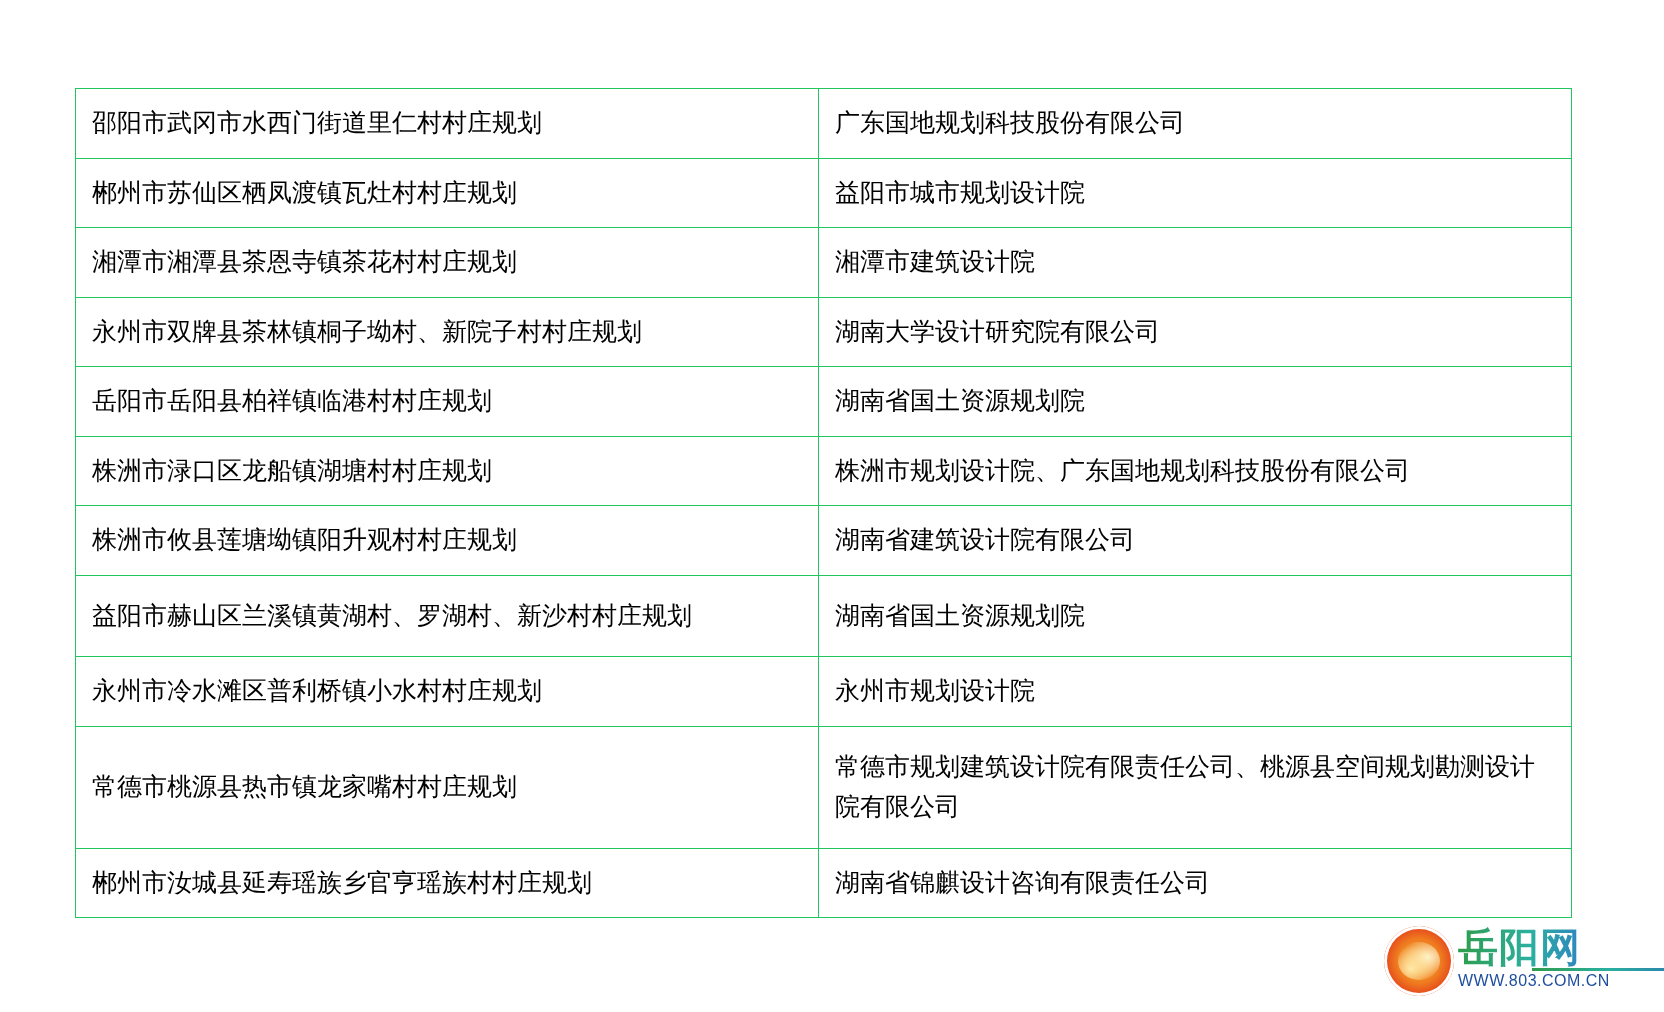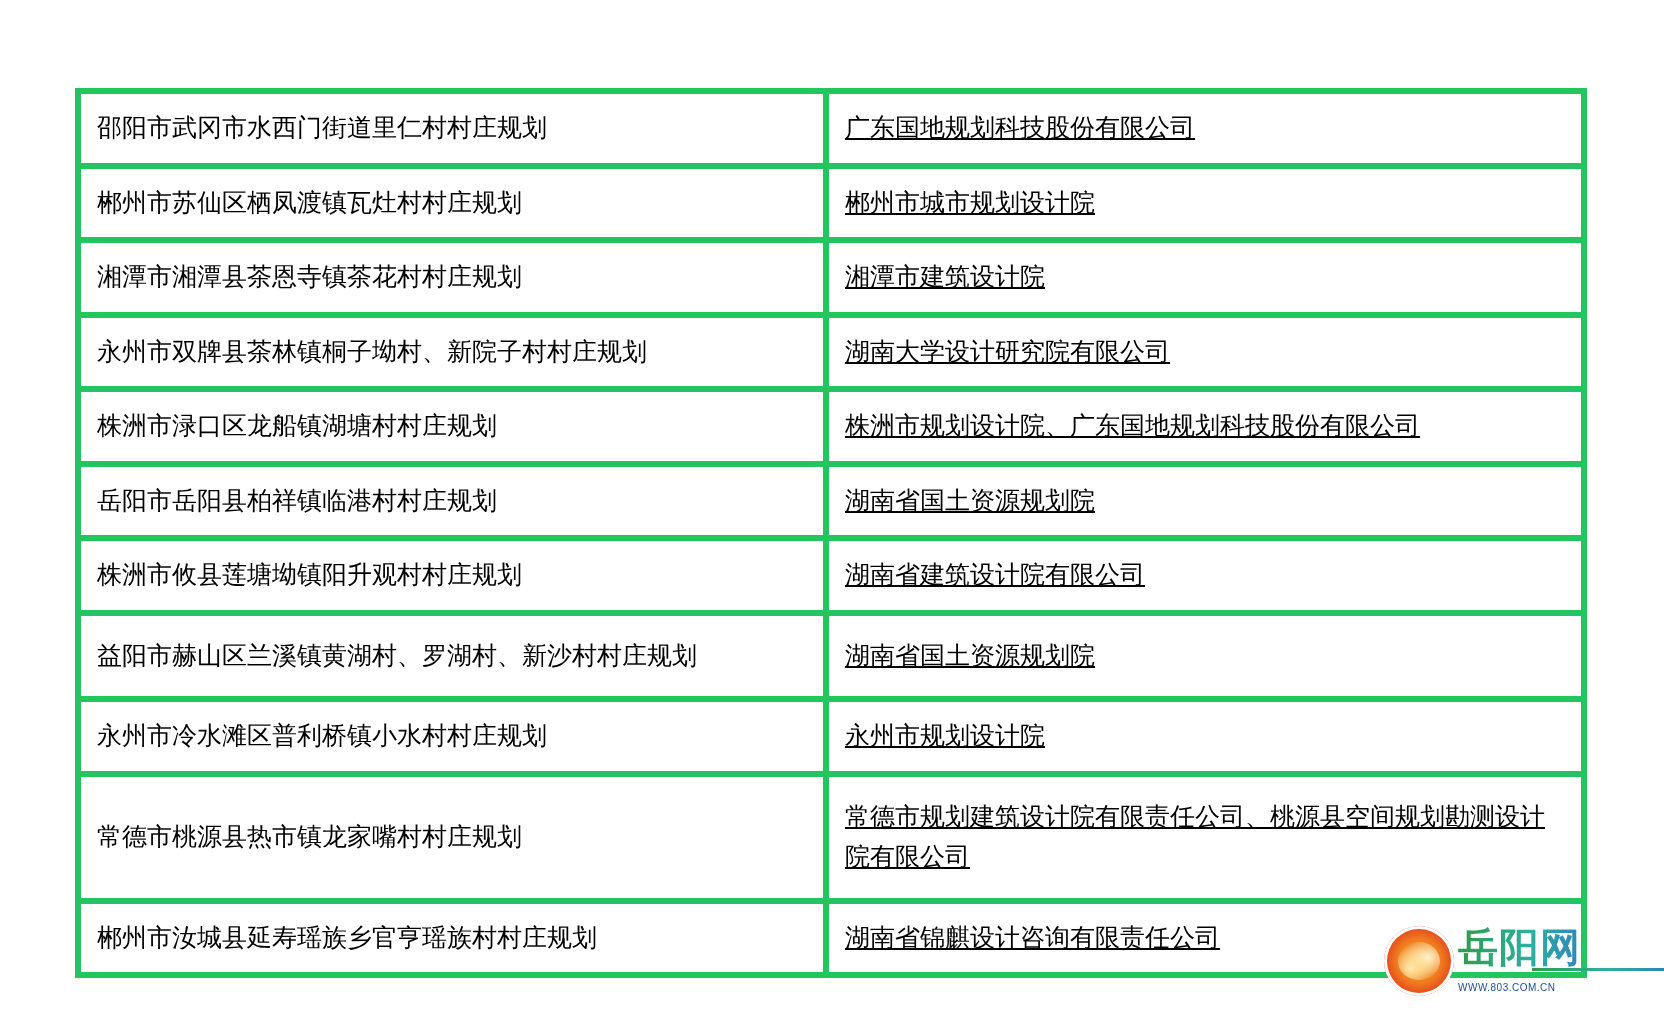--- a/index.html
+++ b/index.html
@@ -27,35 +27,34 @@
     left: 75px;
     top: 88px;
     width: 1436px;
   }
   table.plan-table {
     border-collapse: collapse;
     width: 1436px;
     table-layout: fixed;
   }
   table.plan-table td {
-    border: 6px solid #22c55e;
+    border: 1px solid #22c55e;
     vertical-align: middle;
     padding: 14px 14px 14px 16px;
     font-size: 25px;
     line-height: 1.62;
     color: #000000;
     font-family: "Liberation Serif", "DejaVu Serif", serif;
     word-break: break-all;
   }
   table.plan-table td.col-plan {
     width: 712px;
   }
   table.plan-table td.col-unit {
     width: 722px;
-    text-decoration: underline;
   }
   table.plan-table tr.tall td {
     padding-top: 20px;
     padding-bottom: 20px;
   }
   .logo {
     position: absolute;
     right: 18px;
     bottom: 10px;
     width: 262px;
@@ -97,24 +96,24 @@
     line-height: 46px;
     letter-spacing: 1px;
     background: linear-gradient(90deg, #2e9c4a 0%, #2bb0a0 38%, #2f7fc4 70%, #2a64b8 100%);
     -webkit-background-clip: text;
     background-clip: text;
     color: transparent;
     white-space: nowrap;
   }
   .logo-url {
     font-family: "Liberation Sans", sans-serif;
-    font-size: 10px;
+    font-size: 16px;
     letter-spacing: 0.5px;
     color: #1f4fa0;
-    margin-top: 12px;
+    margin-top: 2px;
     white-space: nowrap;
   }
   .logo-rule {
     position: absolute;
     left: 74px;
     top: 44px;
     width: 186px;
     height: 3px;
     background: linear-gradient(90deg, #2e9c4a 0%, #2bb0a0 40%, #2a64b8 100%);
   }
@@ -126,37 +125,37 @@
 
   <div class="table-wrap">
     <table class="plan-table">
       <tbody>
         <tr>
           <td class="col-plan">邵阳市武冈市水西门街道里仁村村庄规划</td>
           <td class="col-unit">广东国地规划科技股份有限公司</td>
         </tr>
         <tr>
           <td class="col-plan">郴州市苏仙区栖凤渡镇瓦灶村村庄规划</td>
-          <td class="col-unit">郴州市城市规划设计院</td>
+          <td class="col-unit">益阳市城市规划设计院</td>
         </tr>
         <tr>
           <td class="col-plan">湘潭市湘潭县茶恩寺镇茶花村村庄规划</td>
           <td class="col-unit">湘潭市建筑设计院</td>
         </tr>
         <tr>
           <td class="col-plan">永州市双牌县茶林镇桐子坳村、新院子村村庄规划</td>
           <td class="col-unit">湖南大学设计研究院有限公司</td>
         </tr>
         <tr>
+          <td class="col-plan">岳阳市岳阳县柏祥镇临港村村庄规划</td>
+          <td class="col-unit">湖南省国土资源规划院</td>
+        </tr>
+        <tr>
           <td class="col-plan">株洲市渌口区龙船镇湖塘村村庄规划</td>
           <td class="col-unit">株洲市规划设计院、广东国地规划科技股份有限公司</td>
-        </tr>
-        <tr>
-          <td class="col-plan">岳阳市岳阳县柏祥镇临港村村庄规划</td>
-          <td class="col-unit">湖南省国土资源规划院</td>
         </tr>
         <tr>
           <td class="col-plan">株洲市攸县莲塘坳镇阳升观村村庄规划</td>
           <td class="col-unit">湖南省建筑设计院有限公司</td>
         </tr>
         <tr class="tall">
           <td class="col-plan">益阳市赫山区兰溪镇黄湖村、罗湖村、新沙村村庄规划</td>
           <td class="col-unit">湖南省国土资源规划院</td>
         </tr>
         <tr>

